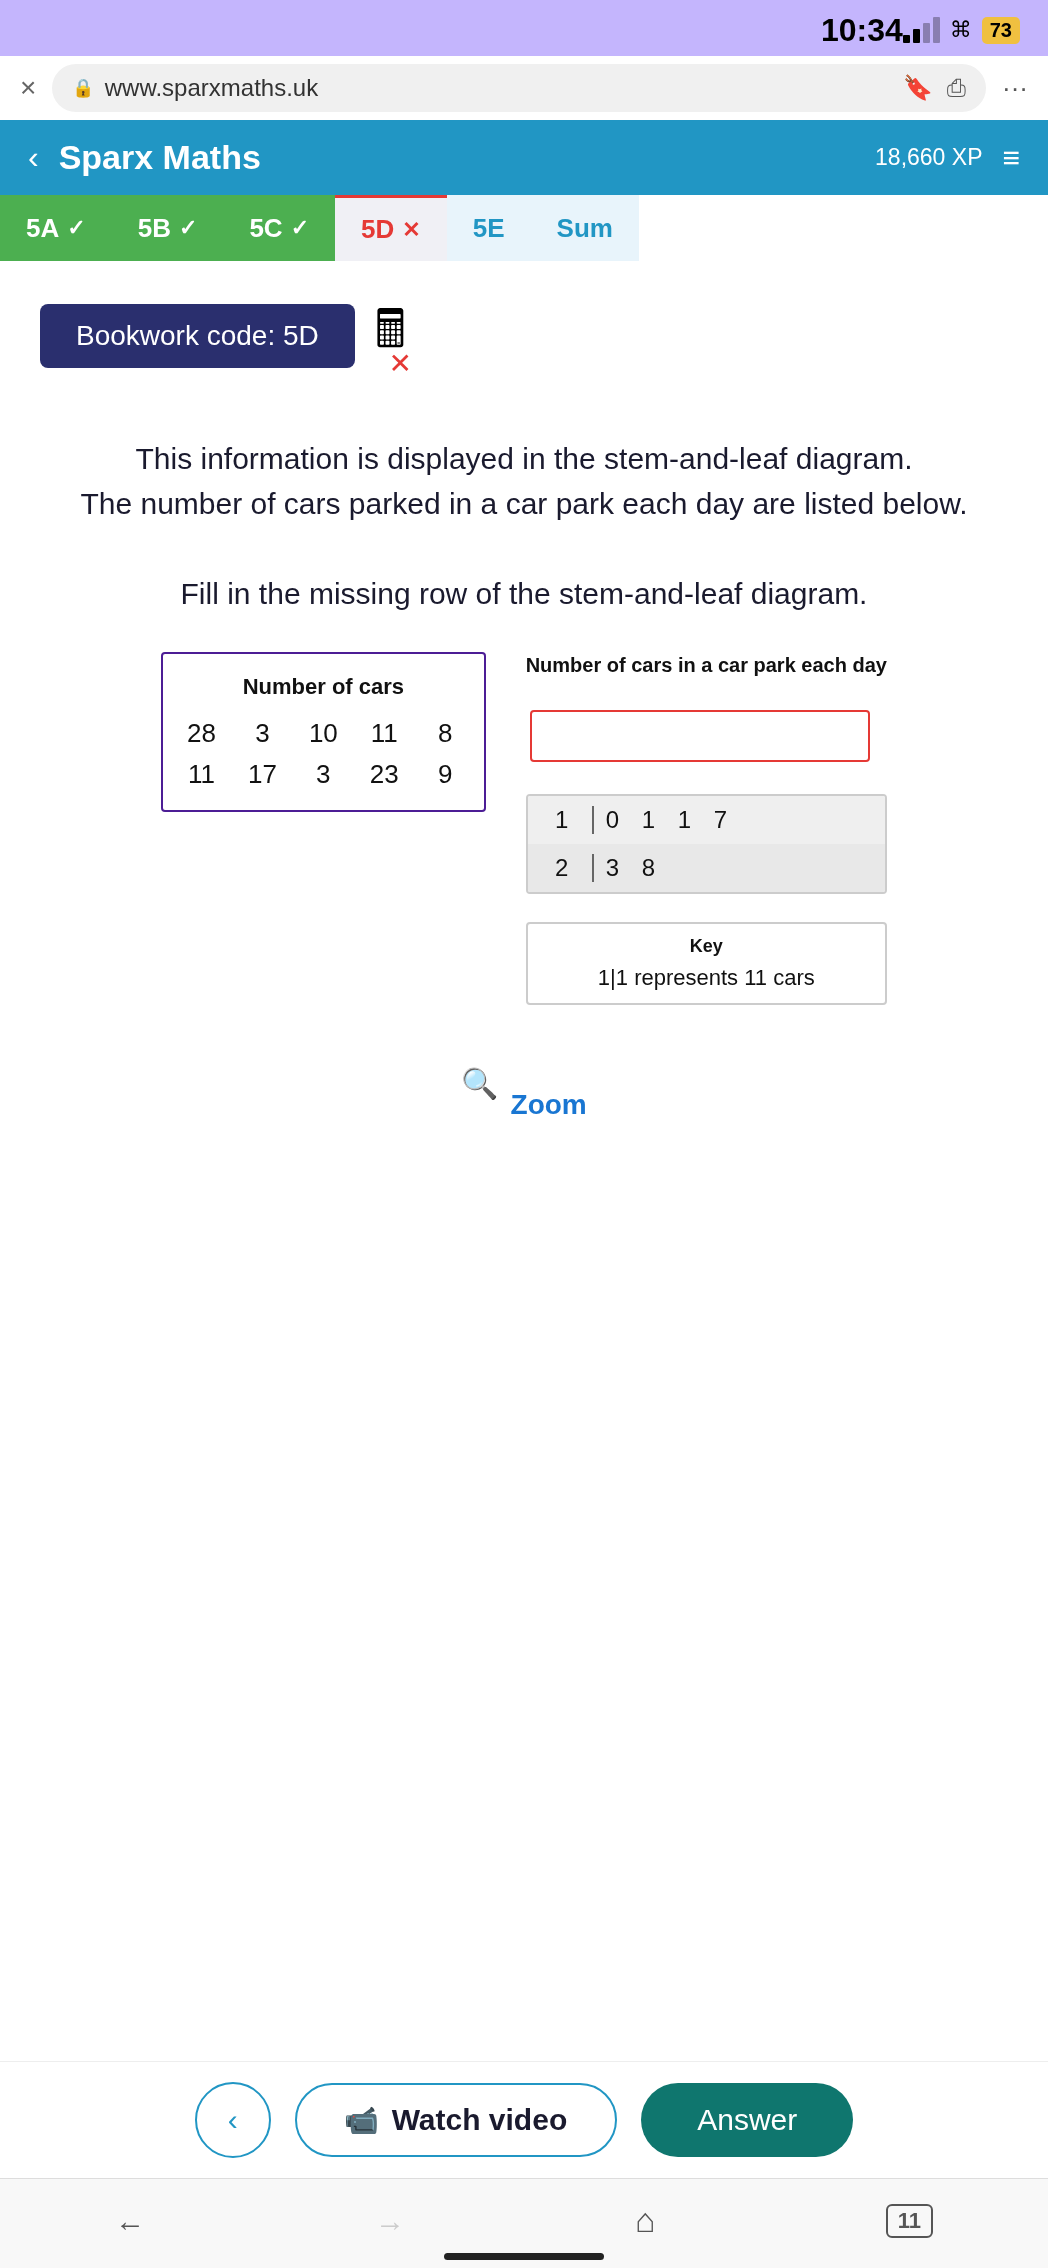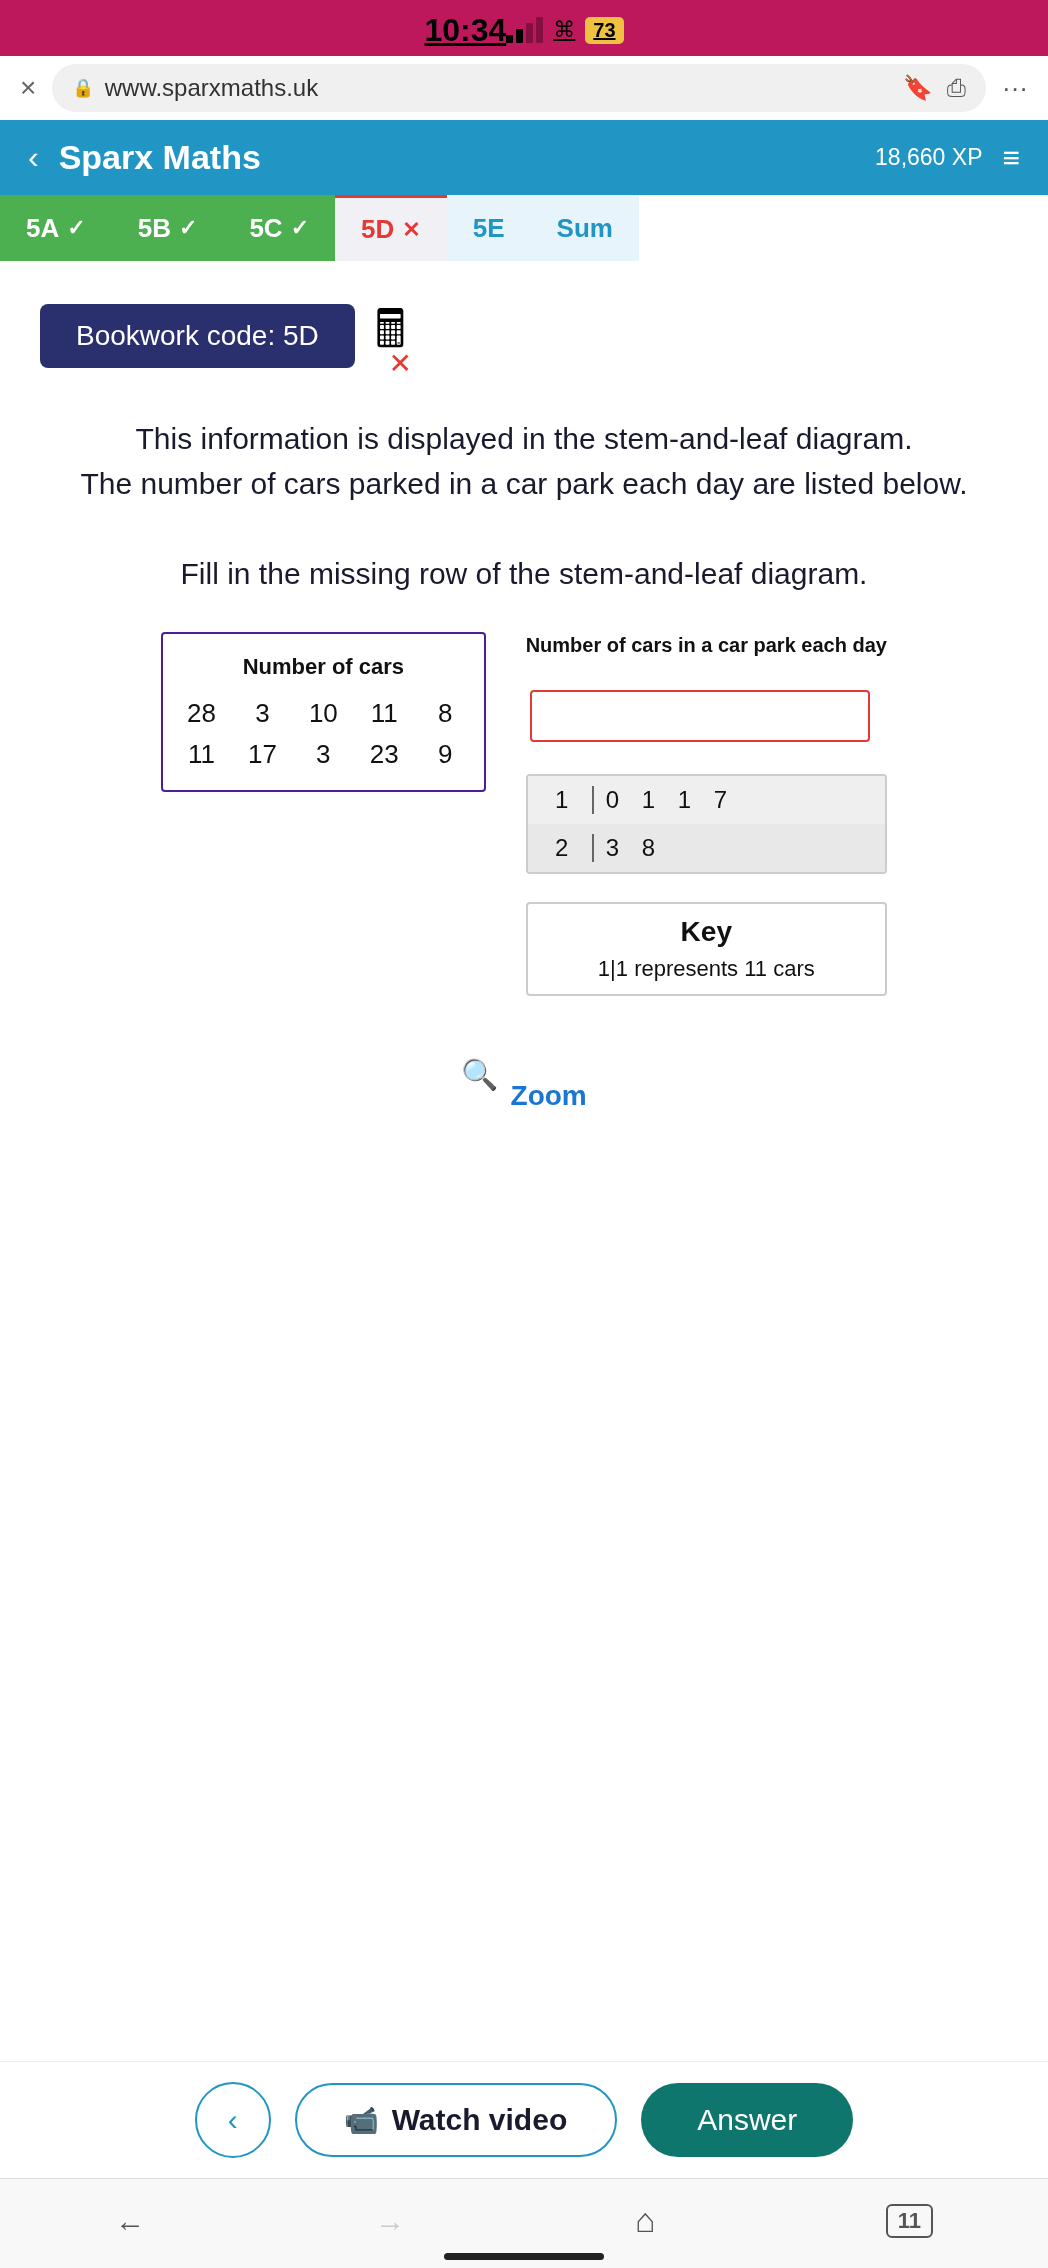--- a/index.html
+++ b/index.html
@@ -8,26 +8,25 @@
       font-family: -apple-system, BlinkMacSystemFont, 'Segoe UI', sans-serif;
       background: #fff;
       width: 1048px;
       min-height: 2268px;
       overflow-x: hidden;
     }
 
     
     .status-bar {
       display: flex;
-      justify-content: center;
+      justify-content: flex-end;
       align-items: center;
       padding: 14px 28px 10px 28px;
-      background: #be185d;
+      background: #c4b5fd;
       height: 56px;
-      text-decoration: underline;
     }
     .status-time {
       font-size: 32px;
       font-weight: 700;
       color: #000;
     }
     .status-icons {
       display: flex;
       align-items: center;
       gap: 10px;
@@ -170,21 +169,21 @@
     .content {
       padding: 30px 40px;
       background: #fff;
     }
 
     
     .bookwork-row {
       display: flex;
       align-items: center;
       gap: 20px;
-      margin-bottom: 36px;
+      margin-bottom: 56px;
     }
     .bookwork-badge {
       background: #2a2f6e;
       color: #fff;
       font-size: 28px;
       padding: 16px 36px;
       border-radius: 8px;
     }
     .calc-x {
       color: #e53935;
@@ -286,21 +285,21 @@
       color: #111;
       letter-spacing: 8px;
     }
     .key-box {
       border: 2px solid #ccc;
       border-radius: 4px;
       padding: 12px 20px;
       text-align: center;
     }
     .key-title {
-      font-size: 28px;
+      font-size: 18px;
       font-weight: 700;
       margin-bottom: 8px;
       color: #111;
     }
     .key-text {
       font-size: 22px;
       color: #111;
     }
 
     

